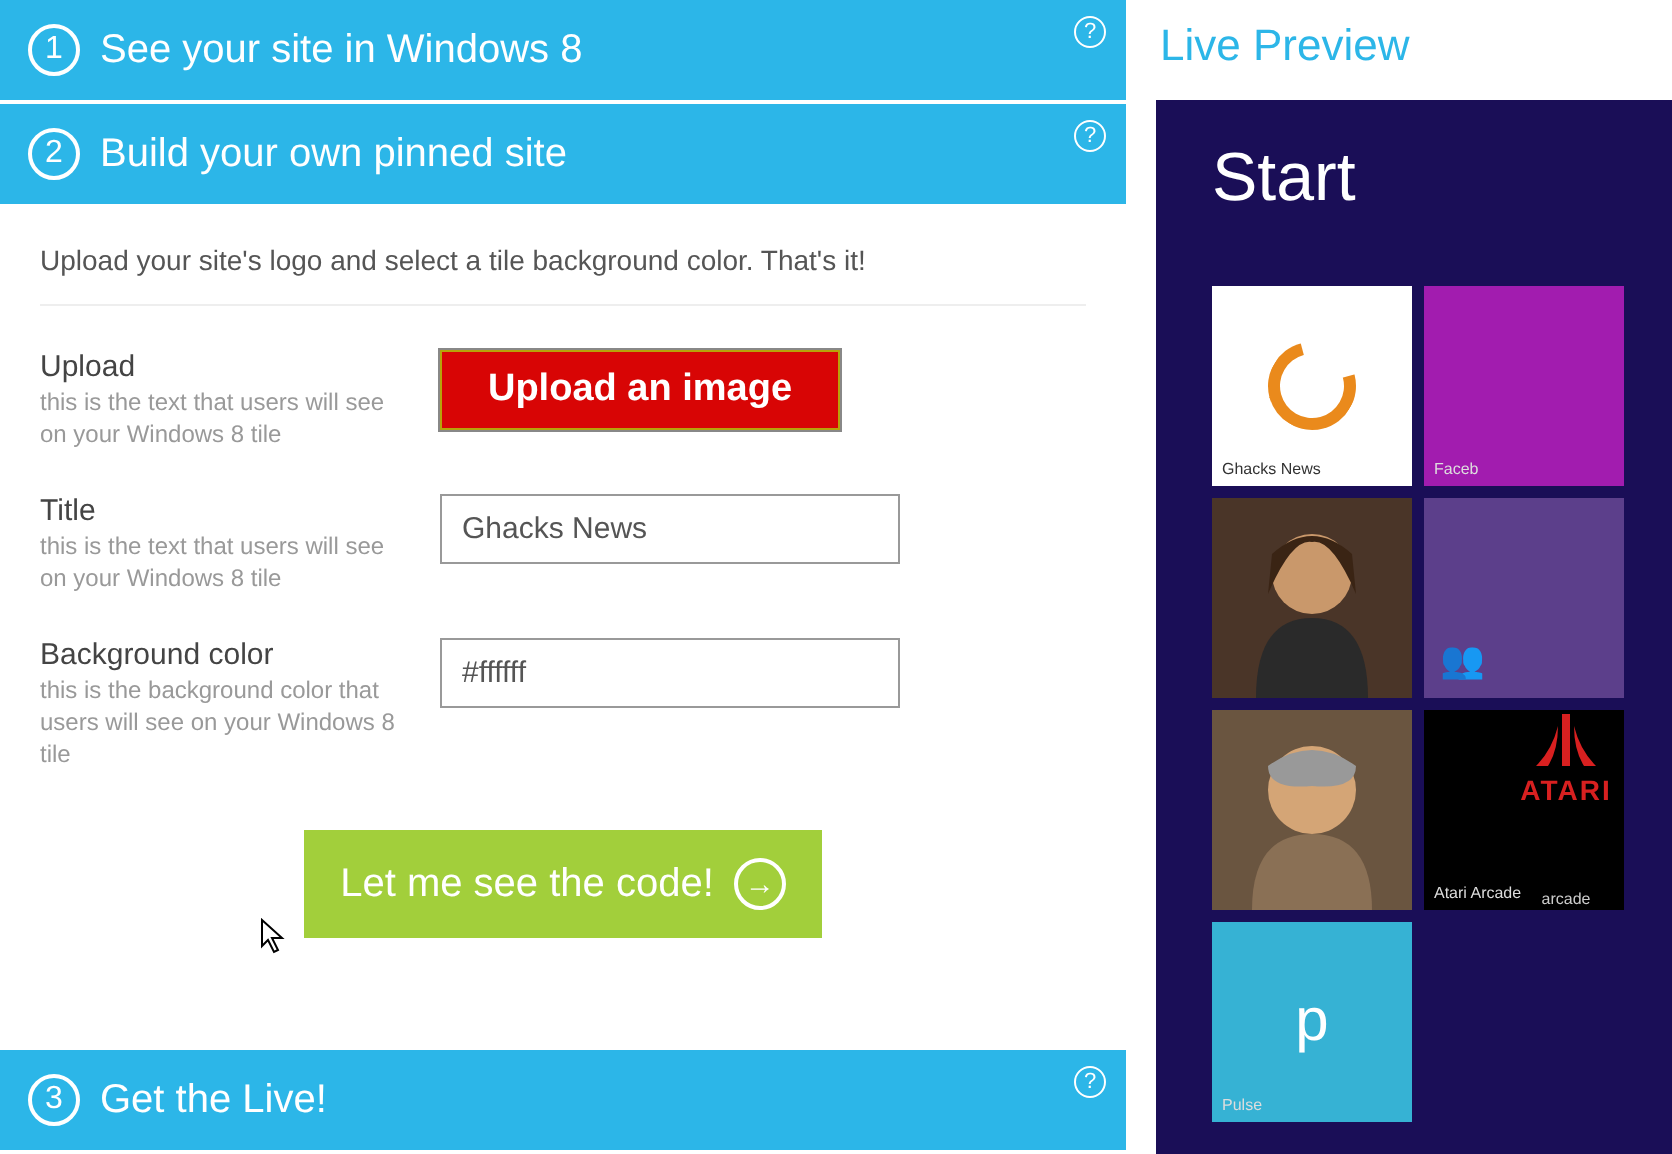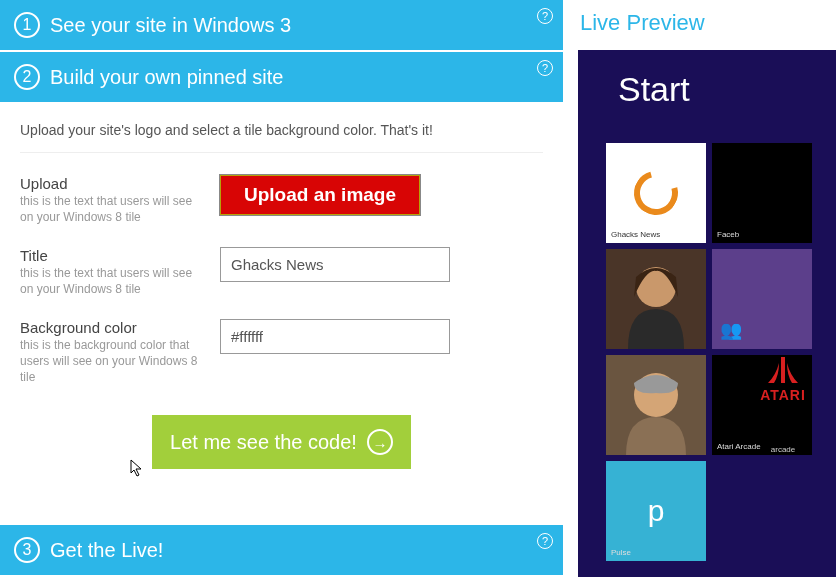--- a/index.html
+++ b/index.html
@@ -28,46 +28,46 @@
 
 .cta-row { display: flex; justify-content: center; margin-top: 30px; margin-bottom: 20px; }
 .cta-btn { background: #a2cf3b; color: #fff; border: none; padding: 14px 18px; font-size: 20px; font-weight: 300; cursor: pointer; display: flex; align-items: center; gap: 10px; }
 .cta-arrow { width: 26px; height: 26px; border: 2px solid #fff; border-radius: 50%; display: flex; align-items: center; justify-content: center; font-size: 15px; }
 
 .cursor { position: absolute; width: 14px; height: 18px; pointer-events: none; }
 
 
 .preview-title { color: #2cb6e8; font-size: 22px; font-weight: 300; padding: 10px 0 14px 2px; }
 .start-screen { background: #1a0e57; flex: 1; color: #fff; padding: 20px 0 0 28px; overflow: hidden; position: relative; }
-.start-heading { font-size: 34px; font-weight: 300; margin-bottom: 34px; margin-left: 12px; }
+.start-heading { font-size: 34px; font-weight: 300; margin-bottom: 34px; }
 .tiles { display: flex; flex-wrap: wrap; gap: 6px; width: 230px; }
 .tile { width: 100px; height: 100px; position: relative; font-size: 9px; color: #fff; overflow: hidden; }
 .tile-caption { position: absolute; bottom: 4px; left: 5px; font-size: 8px; color: #333; }
 .tile-caption.light { color: #ddd; }
 
 .ghacks-tile { background: #fff; display: flex; align-items: center; justify-content: center; }
 .ghacks-logo { width: 44px; height: 44px; border: 6px solid #ea8a1c; border-top-color: transparent; border-radius: 50%; transform: rotate(30deg); position: relative; }
-.fb-tile { background: #000000; display:flex; align-items:flex-end; padding:5px; }
+.fb-tile { background: #a21caf; display:flex; align-items:flex-end; padding:5px; }
 .people-tile { background: #5c3f8b; display:flex; align-items:flex-end; padding:8px; }
 .people-icon { font-size:18px; }
 .photo-tile { background: linear-gradient(135deg,#6b4530,#3a2818); }
 .photo-tile svg { width:100%; height:100%; }
 .atari-tile { background: #000; display:flex; flex-direction:column; align-items:center; justify-content:center; gap:4px;padding-left:42px; }
 .atari-logo { color:#d82020; font-size:14px; font-weight:600; letter-spacing:1px; }
 .atari-sub { font-size:8px; color:#ccc;margin-top:38px; }
 .pulse-tile { background:#36b2d4; display:flex; align-items:center; justify-content:center; font-size:30px; font-weight:300; }
 </style>
 </head>
 <body>
 
 <div class="left-col">
 
   <div class="step-header">
     <div class="step-number">1</div>
-    <div class="step-title">See your site in Windows 3</div>
+    <div class="step-title">See your site in Windows 8</div>
     <div class="step-help">?</div>
   </div>
 
   <div class="step-header">
     <div class="step-number">2</div>
     <div class="step-title">Build your own pinned site</div>
     <div class="step-help">?</div>
   </div>
 
   <div class="step-content" style="position:relative;">

